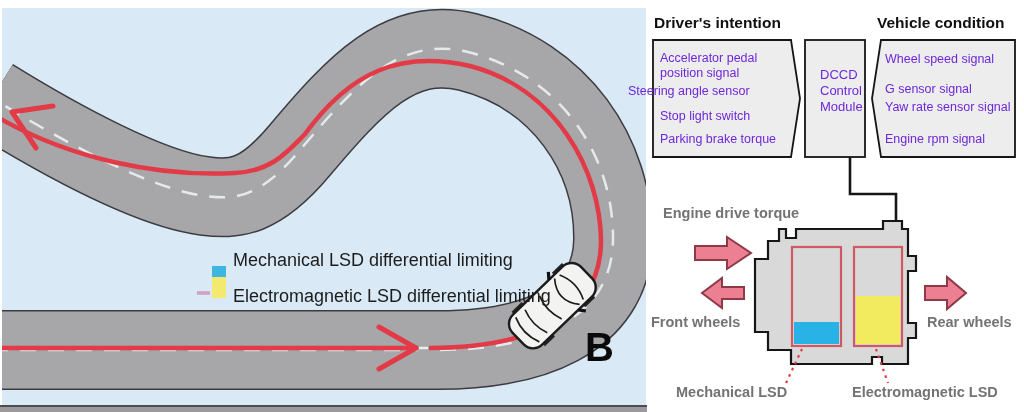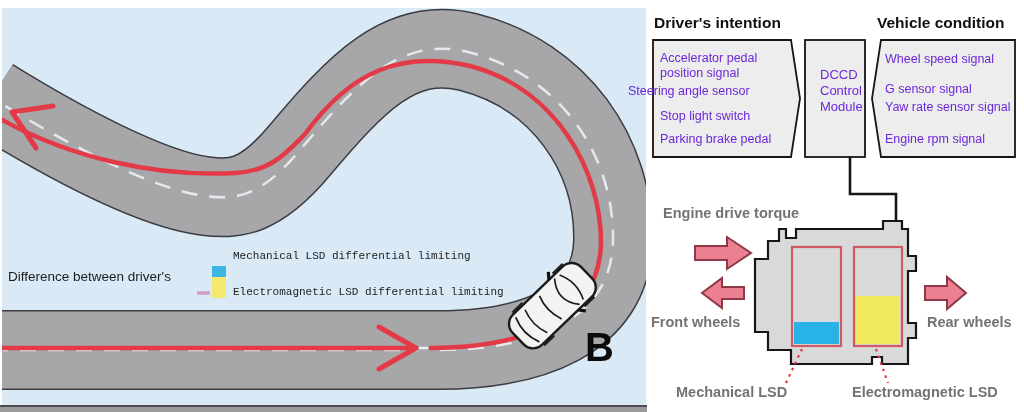--- a/index.html
+++ b/index.html
@@ -5,21 +5,21 @@
   * { margin:0; padding:0; box-sizing:border-box; }
   html,body { background:#fff; }
   .stage {
     position:relative; width:1024px; height:412px; background:#fff;
     font-family:"Liberation Sans", sans-serif; overflow:hidden;
     color:#151515;
   }
   .layer { position:absolute; left:0; top:0; width:1024px; height:412px; }
   .t { position:absolute; white-space:nowrap; }
   .legend-diff { font-size:13.5px; line-height:15px; color:#1c1c1c; }
-  .legend-item { font-size:11px; color:#1c1c1c;font-family:Liberation Mono, monospace; }
+  .legend-item { font-size:18px; color:#1c1c1c; }
   .corner-label { font-size:40px; font-weight:bold; color:#0a0a0a; letter-spacing:0; }
   .heading { font-size:15.5px; font-weight:bold; color:#101010; }
   .boxtext { position:absolute; font-size:12.5px; font-weight:normal; line-height:14.5px; color:#6d28d9; white-space:normal; }
   .flow-label { font-size:14.5px; font-weight:bold; color:#737373; }
 </style>
 </head>
 <body>
 
 <div class="stage">
 
@@ -84,33 +84,33 @@
 
     <path d="M 802,349 L 786,383" fill="none" stroke-width="2.2" stroke-dasharray="2.5 4.5" stroke="#e23b47"></path>
     <path d="M 876,349 L 888,383" fill="none" stroke-width="2.2" stroke-dasharray="2.5 4.5" stroke="#e23b47"></path>
 
     <polygon points="695,246 727,246 727,237 751,253 727,269 727,260 695,260" stroke-width="2" fill="#ed7f92" stroke="#8d3a46"></polygon>
     <polygon points="744,287 722,287 722,278 702,293 722,308 722,299 744,299" stroke-width="2" fill="#ed7f92" stroke="#8d3a46"></polygon>
     <polygon points="925,286 947,286 947,277 966,293 947,309 947,300 925,300" stroke-width="2" fill="#ed7f92" stroke="#8d3a46"></polygon>
   </svg>
 
   <div class="t legend-diff" style="left:8px; top:269px;">
-    <span>Difference between driver's</span><br>
+    <br>
   </div>
   <div class="t legend-item" style="left:233px; top:250px;">Mechanical LSD differential limiting</div>
   <div class="t legend-item" style="left:233px; top:286px;">Electromagnetic LSD differential limiting</div>
   <div class="t corner-label" style="left:585px; top:325px;">B</div>
 
   <div class="t heading" style="left:654px; top:14px;">Driver's intention</div>
   <div class="t heading" style="left:877px; top:14px;">Vehicle condition</div>
 
   <div class="boxtext" style="left:660px; top:51px; width:140px;">Accelerator pedal position signal</div>
   <div class="boxtext" style="left:628px; top:84px; width:140px;">Steering angle sensor</div>
   <div class="boxtext" style="left:660px; top:109px; width:140px;">Stop light switch</div>
-  <div class="boxtext" style="left:660px; top:132px; width:140px;">Parking brake pedal</div>
+  <div class="boxtext" style="left:660px; top:132px; width:140px;">Parking brake torque</div>
 
   <div class="boxtext" style="left:820px; top:67px; width:56px; line-height:16px; font-size:13px;">DCCD Control Module</div>
 
   <div class="boxtext" style="left:885px; top:52px; width:128px;">Wheel speed signal</div>
   <div class="boxtext" style="left:885px; top:82px; width:128px;">G sensor signal</div>
   <div class="boxtext" style="left:885px; top:100px; width:128px;">Yaw rate sensor signal</div>
   <div class="boxtext" style="left:885px; top:132px; width:134px;">Engine rpm signal</div>
 
   <div class="t flow-label" style="left:663px; top:205px;">Engine drive torque</div>
   <div class="t flow-label" style="left:651px; top:314px;">Front wheels</div>

